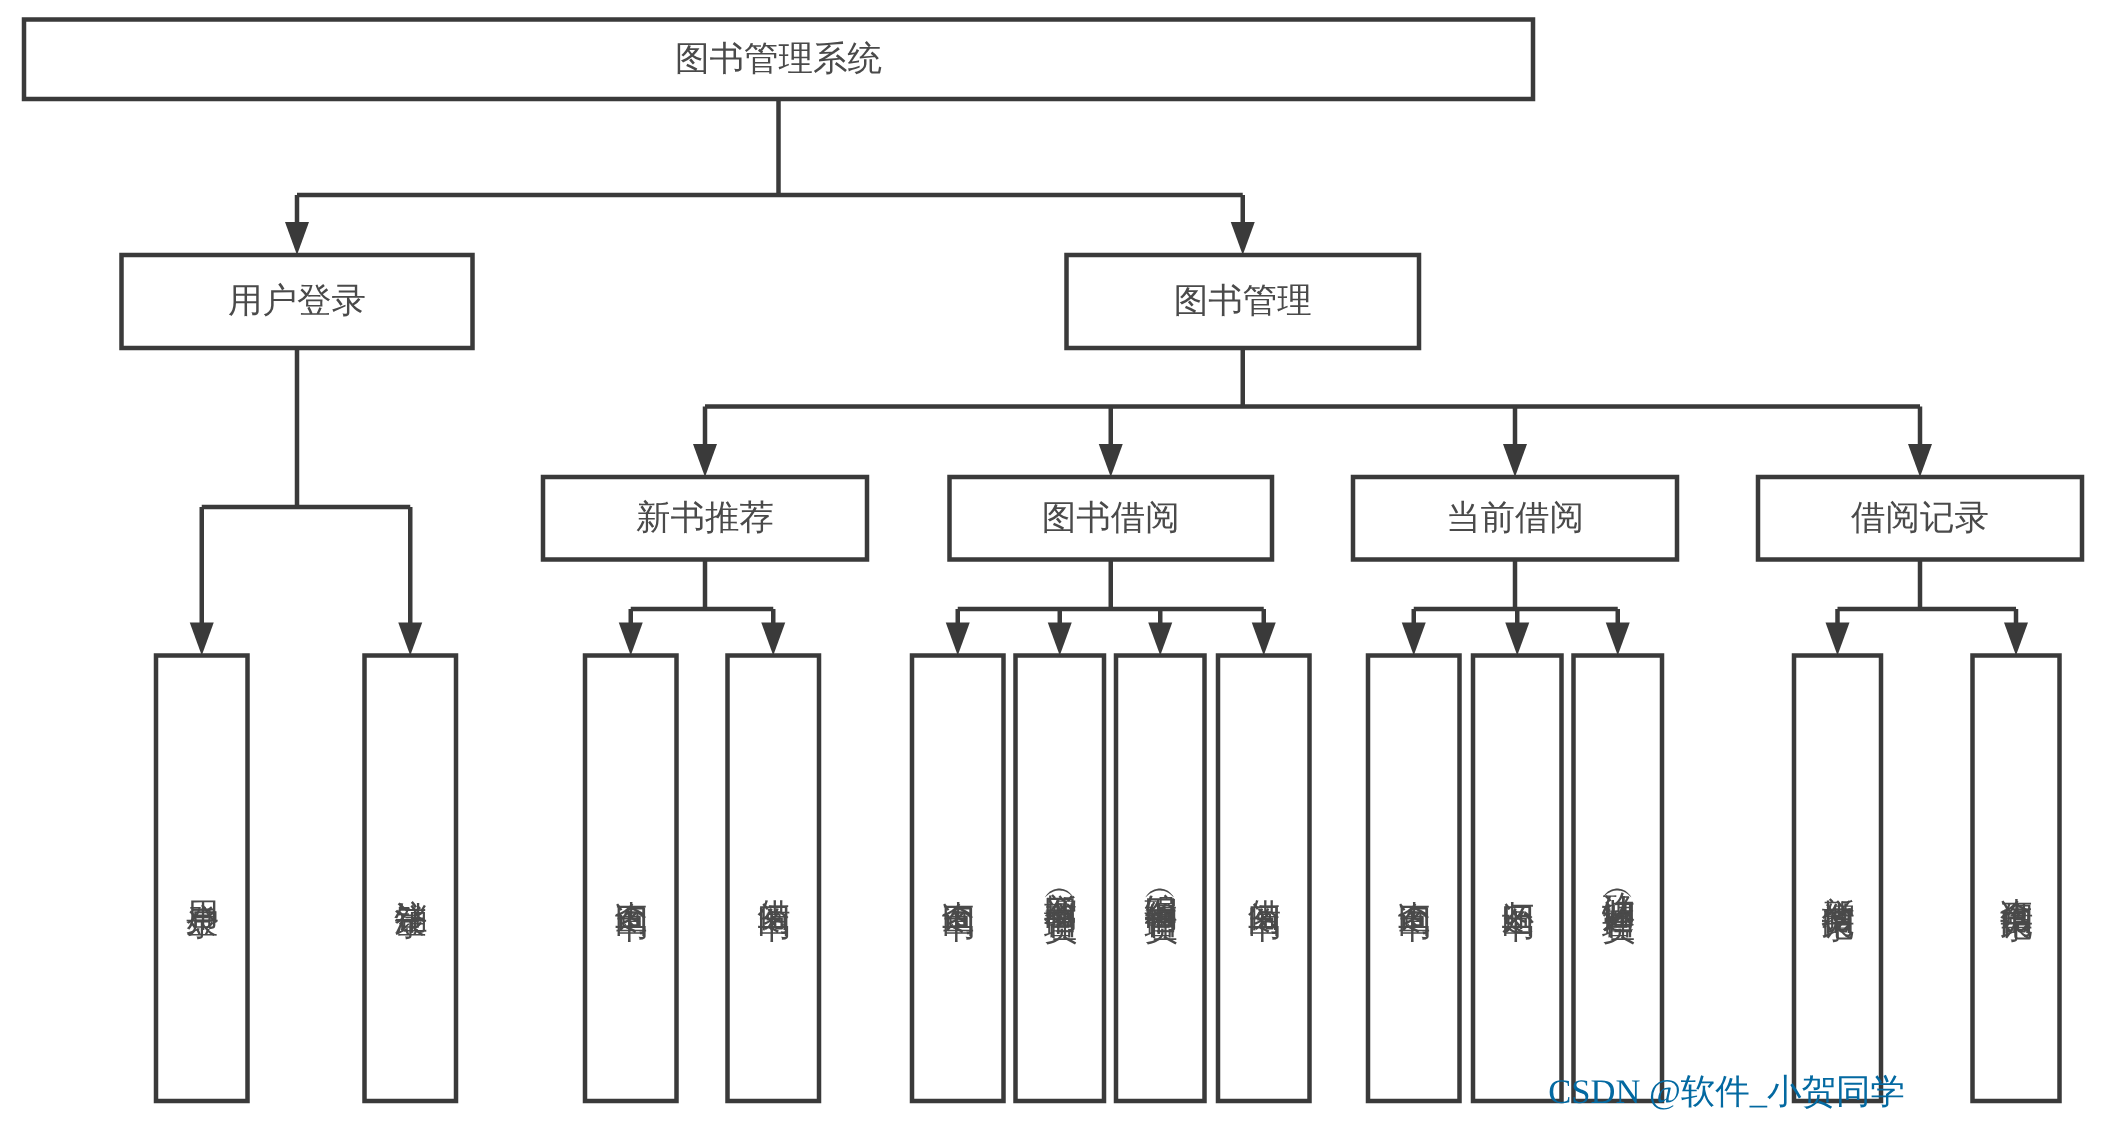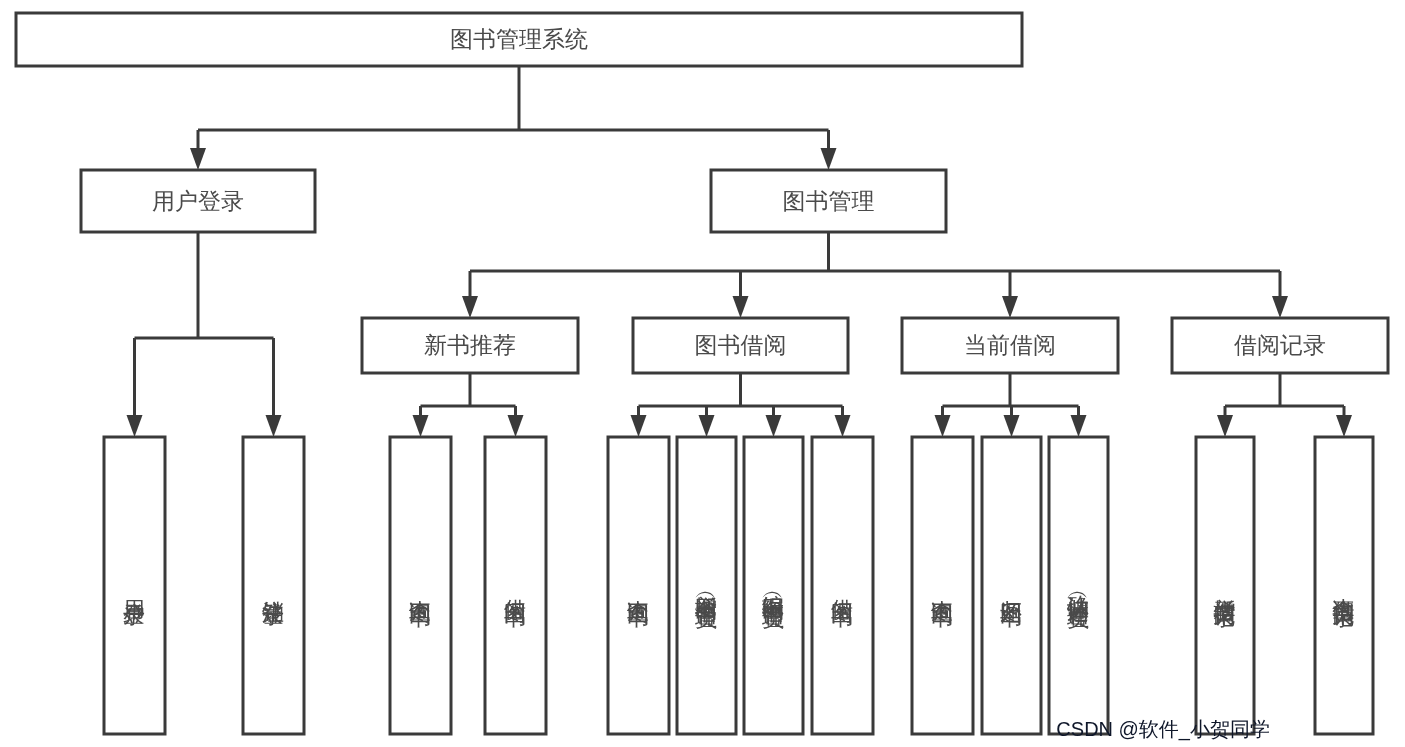--- a/index.html
+++ b/index.html
@@ -61,23 +61,23 @@
     display: flex;
     align-items: center;
     justify-content: center;
     white-space: nowrap;
     pointer-events: none;
   }
   .watermark {
     position: absolute;
     right: 8px;
     bottom: 4px;
-    font-family: Liberation Sans, sans-serif;
-    font-size: 20px;
-    color: #0f172a;
+    font-family: Liberation Serif, serif;
+    font-size: 23px;
+    color: #0369a1;
     white-space: nowrap;
   }
 </style>
 </head>
 <body>
 
 <div id="diagram-root">
   <svg class="diagram" viewBox="0 0 1405 747">
     <g id="edge-layer">
         <path d="M 519 66 L 519 130" class="connector"></path>

